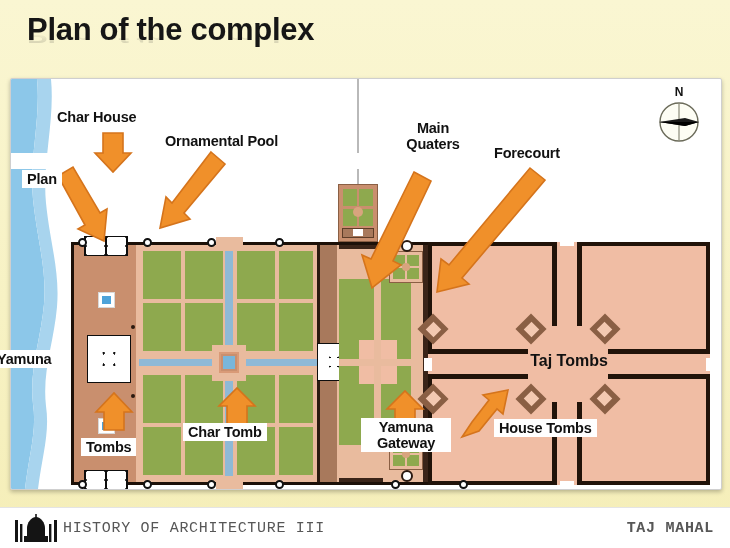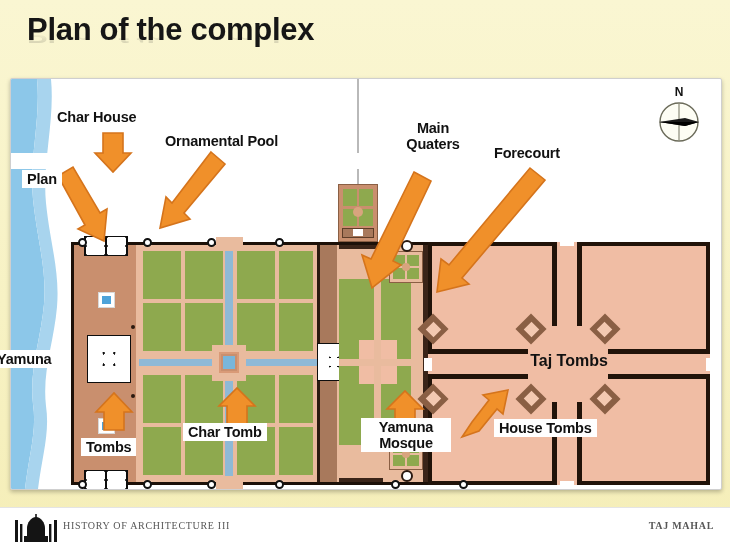--- a/index.html
+++ b/index.html
@@ -93,22 +93,22 @@
   #compass .nlab{
     position:absolute;left:0;right:0;top:0;text-align:center;
     font-size:12px;font-weight:bold;color:#111;
   }
   
   #footer{
     position:absolute;left:0;bottom:0;width:730px;height:40px;background:#ffffff;
     border-top:1px solid #e4e4e4;
   }
   #footer .ftxt{
-    position:absolute;top:12px;font-size:10px;color:#575757;letter-spacing:.7px;
-    font-family:Liberation Serif, serif;
+    position:absolute;top:12px;font-size:15px;color:#575757;letter-spacing:.7px;
+    font-family:Liberation Mono, monospace;
   }
   #footer-left-text{left:63px;}
   #footer-right-text{right:16px;font-weight:bold;color:#3b3b3b;}
   #footer-logo{position:absolute;left:14px;top:6px;width:44px;height:28px;}
 </style>
 </head>
 <body>
 
 <div id="title-wrap">
   <div id="slide-title">Plan of the complex</div>
@@ -332,21 +332,21 @@
 <div class="lbl two" style="left:392px;top:119px;width:72px;">
   <span>Main</span><br>
   <span>Quaters</span>
 </div>
 <div class="lbl" style="left:489px;top:144px;">Forecourt</div>
 <div class="lbl" style="left:-8px;top:350px;">Yamuna</div>
 <div class="lbl" style="left:81px;top:438px;">Tombs</div>
 <div class="lbl" style="left:183px;top:423px;">Char Tomb</div>
 <div class="lbl two" style="left:361px;top:418px;width:80px;">
   <span>Yamuna</span><br>
-  <span>Mosque</span>
+  <span>Gateway</span>
 </div>
 <div class="lbl" style="left:494px;top:419px;">House Tombs</div>
 
 <div id="footer">
   <svg id="footer-logo" viewBox="0 0 44 28">
     <rect x="1" y="6" width="3" height="22" fill="#141414"></rect>
     <rect x="6" y="10" width="2.4" height="18" fill="#141414"></rect>
     <rect x="35" y="10" width="2.4" height="18" fill="#141414"></rect>
     <rect x="40" y="6" width="3" height="22" fill="#141414"></rect>
     <path d="M22 3 C17 3 13 9 13 14 L13 28 L31 28 L31 14 C31 9 27 3 22 3 Z" fill="#141414"></path>

